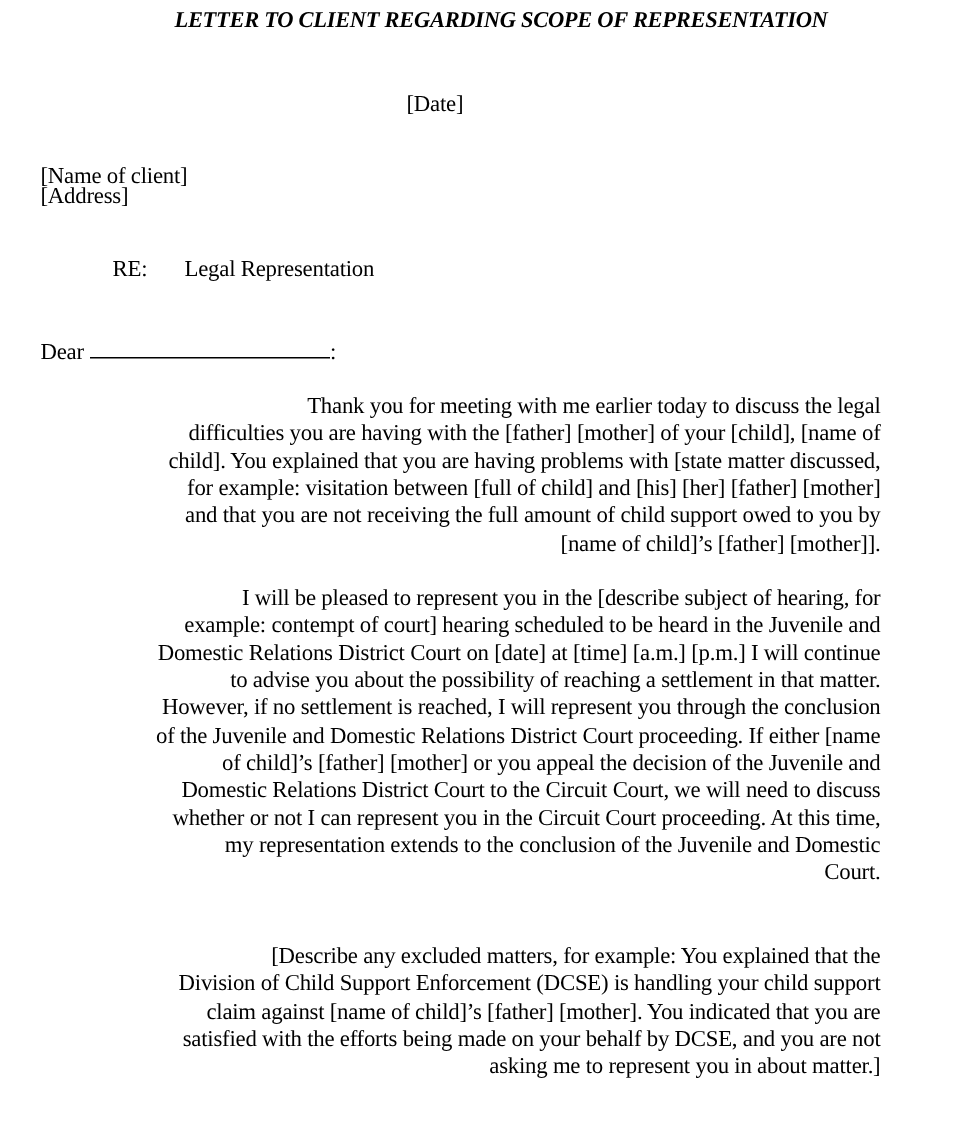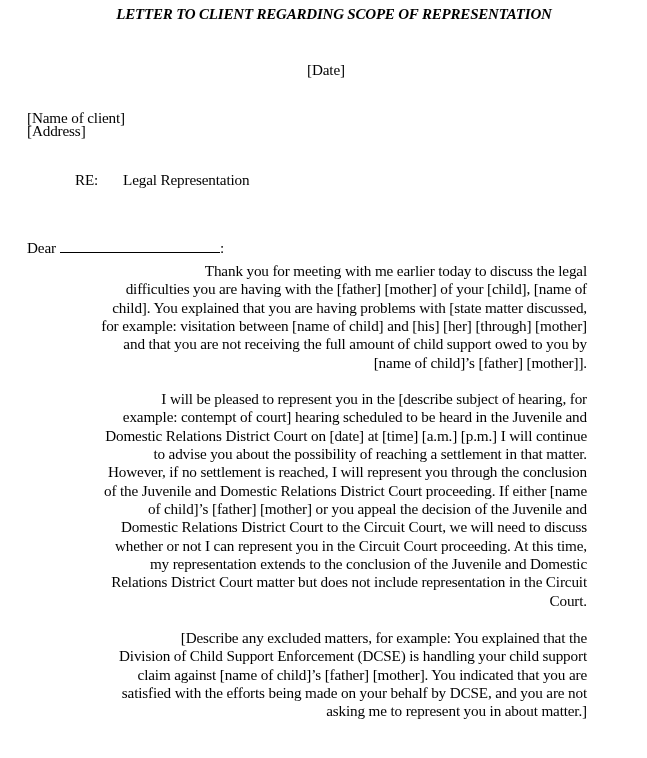--- a/index.html
+++ b/index.html
@@ -23,25 +23,25 @@
       width: 647px;
       top: 6px;
       text-align: center;
       padding-left: 21px;
       box-sizing: border-box;
       font-style: italic;
       font-weight: bold;
       font-size: 15px;
       letter-spacing: -0.2px;
     }
-    .date { left: 271px; top: 61px; margin-left: 36px; }
+    .date { left: 271px; top: 61px; }
     .addr { left: 27px; }
     .re-label { left: 75px; top: 171px; }
     .re-text { left: 123px; top: 171px; text-align: center; }
-    .dear { left: 27px; top: 238px; }
+    .dear { left: 27px; top: 224px; }
     .dear-blank {
       display: inline-block;
       width: 160px;
       border-bottom: 1px solid #000;
       height: 14px;
       margin-left: 4px;
       vertical-align: baseline;
     }
     .para {
       position: absolute;
@@ -68,37 +68,36 @@
   <div class="abs re-text">Legal Representation</div>
 
   <div class="abs dear">
     <span>Dear</span><span class="dear-blank"></span><span>:</span>
   </div>
 
   <div class="para" style="top:262px;">
     <span class="line indent">Thank you for meeting with me earlier today to discuss the legal</span>
     <span class="line">difficulties you are having with the [father] [mother] of your [child], [name of</span>
     <span class="line">child]. You explained that you are having problems with [state matter discussed,</span>
-    <span class="line">for example: visitation between [name of child] and [his] [her] [through] [mother]</span>
+    <span class="line">for example: visitation between [full of child] and [his] [her] [father] [mother]</span>
     <span class="line">and that you are not receiving the full amount of child support owed to you by</span>
     <span class="line">[name of child]’s [father] [mother]].</span>
   </div>
 
   <div class="para" style="top:390px;">
     <span class="line indent">I will be pleased to represent you in the [describe subject of hearing, for</span>
     <span class="line">example: contempt of court] hearing scheduled to be heard in the Juvenile and</span>
     <span class="line">Domestic Relations District Court on [date] at [time] [a.m.] [p.m.] I will continue</span>
     <span class="line">to advise you about the possibility of reaching a settlement in that matter.</span>
     <span class="line">However, if no settlement is reached, I will represent you through the conclusion</span>
     <span class="line">of the Juvenile and Domestic Relations District Court proceeding. If either [name</span>
     <span class="line">of child]’s [father] [mother] or you appeal the decision of the Juvenile and</span>
     <span class="line">Domestic Relations District Court to the Circuit Court, we will need to discuss</span>
     <span class="line">whether or not I can represent you in the Circuit Court proceeding. At this time,</span>
     <span class="line">my representation extends to the conclusion of the Juvenile and Domestic</span>
-    <span class="line">Relations District Court matter but does not include representation in the Circuit</span>
     <span class="line">Court.</span>
   </div>
 
   <div class="para" style="top:629px;">
     <span class="line indent">[Describe any excluded matters, for example: You explained that the</span>
     <span class="line">Division of Child Support Enforcement (DCSE) is handling your child support</span>
     <span class="line">claim against [name of child]’s [father] [mother]. You indicated that you are</span>
     <span class="line">satisfied with the efforts being made on your behalf by DCSE, and you are not</span>
     <span class="line">asking me to represent you in about matter.]</span>
   </div>

